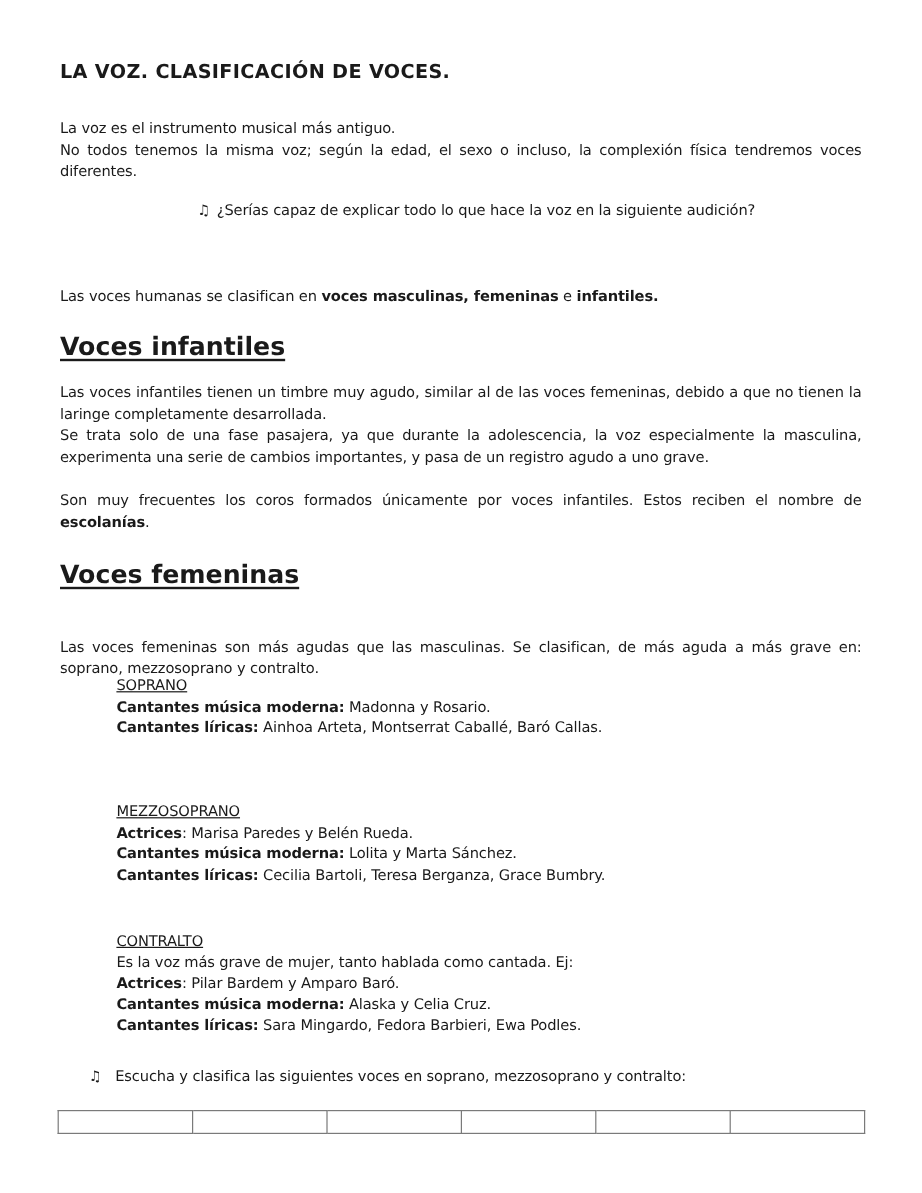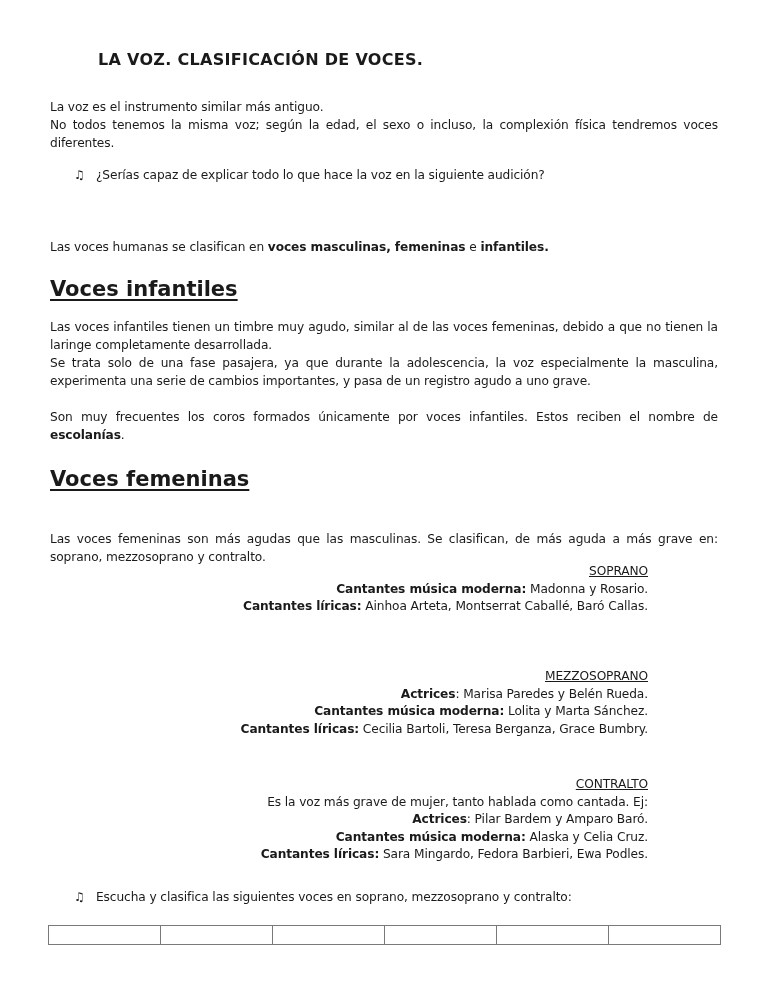--- a/index.html
+++ b/index.html
@@ -8,40 +8,40 @@
     font-family: "DejaVu Sans", sans-serif; color: #1a1a1a;
   }
   .abs { position: absolute; }
   .p { font-size: 12.2px; line-height: 18px; letter-spacing: -0.1px; }
   .just { text-align: justify; text-align-last: left; }
   b, .b { font-weight: bold; }
   .title { font-size: 16px; font-weight: bold; letter-spacing: 0.3px; }
   .h2 { font-size: 21px; font-weight: bold; text-decoration: underline; text-decoration-thickness: 2px; text-underline-offset: 3px; }
   .u { text-decoration: underline; }
   .note { font-size: 12px; display: inline-block; width: 22px; }
-  .voice-block { left: 88px; width: 560px; text-align: right; }
+  .voice-block { left: 97px; width: 560px; }
   .voice-block .p { line-height: 17.5px; }
   table.answers {
     border-collapse: collapse; table-layout: fixed;
   }
   table.answers td {
     border: 1px solid #7a7a7a; height: 18px; width: 111px; padding: 0;
   }
 </style>
 </head>
 <body>
 
-<div class="abs title" style="left:50px; top:50px;margin-left:48px;">LA VOZ. CLASIFICACIÓN DE VOCES.</div>
+<div class="abs title" style="left:50px; top:50px;">LA VOZ. CLASIFICACIÓN DE VOCES.</div>
 
 <div class="abs p" style="left:50px; top:98px; width:668px;">
-  <div>La voz es el instrumento similar más antiguo.</div>
+  <div>La voz es el instrumento musical más antiguo.</div>
   <div class="just">No todos tenemos la misma voz; según la edad, el sexo o incluso, la complexión física tendremos voces diferentes.</div>
 </div>
 
-<div class="abs p" style="left:74px; top:166px; width:640px;">
+<div class="abs p" style="left:74px; top:166px; width:640px;text-align:center;">
   <span class="note">♫</span><span>¿Serías capaz de explicar todo lo que hace la voz en la siguiente audición?</span>
 </div>
 
 <div class="abs p" style="left:50px; top:238px; width:668px;">
   <span>Las voces humanas se clasifican en </span><b>voces masculinas, femeninas</b><span> e </span><b>infantiles.</b>
 </div>
 
 <div class="abs h2" style="left:50px; top:277px;">Voces infantiles</div>
 
 <div class="abs p just" style="left:50px; top:318px; width:668px;">Las voces infantiles tienen un timbre muy agudo, similar al de las voces femeninas, debido a que no tienen la laringe completamente desarrollada.</div>

